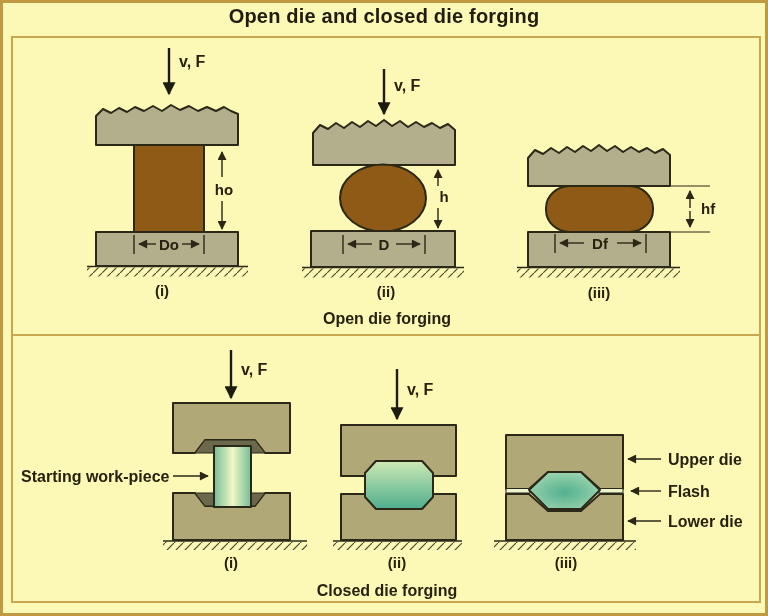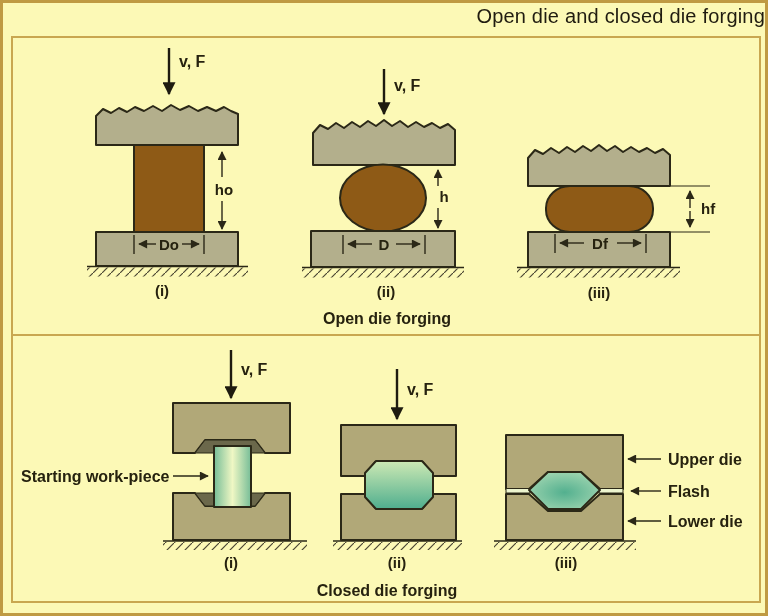--- a/index.html
+++ b/index.html
@@ -1,20 +1,20 @@
 <!DOCTYPE html>
 <html><head>
 <meta charset="utf-8">
 <style>
   html,body{margin:0;padding:0;background:#e8e4a8;}
   #stage{position:relative;width:768px;height:616px;background:#fcf9b6;
          border:3px solid #bf9a43;box-sizing:border-box;overflow:hidden;
          font-family:"Liberation Sans", sans-serif;}
-  #title{position:absolute;left:0;top:2px;width:100%;text-align:right;
-         font-size:20px;font-weight:normal;color:#201c10;letter-spacing:.2px;}
+  #title{position:absolute;left:0;top:2px;width:100%;text-align:center;
+         font-size:20px;font-weight:bold;color:#201c10;letter-spacing:.2px;}
   .panelbox{position:absolute;left:8px;width:750px;border:2px solid #c9a750;box-sizing:border-box;}
   #panel-open{top:33px;height:300px;}
   #panel-closed{top:331px;height:269px;}
   svg{position:absolute;left:0;top:0;}
   .die{stroke:#2b2817;stroke-width:2;stroke-linejoin:round;}
   .wp{stroke:#2b2817;stroke-width:2;stroke-linejoin:round;}
   .dark{stroke:#2b2817;stroke-width:1;}
   .force{stroke:#1e1b10;stroke-width:2.4;fill:none;}
   .dim{stroke:#2b2817;stroke-width:1.4;fill:none;}
   .thin{stroke:#2b2817;stroke-width:1.1;fill:none;}

